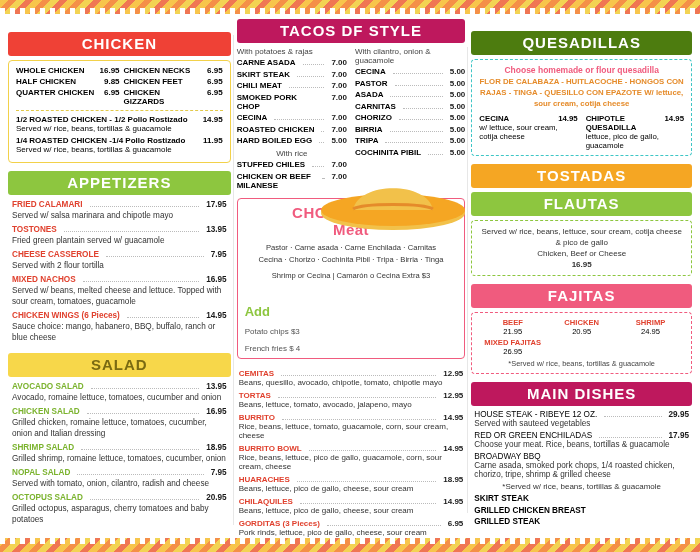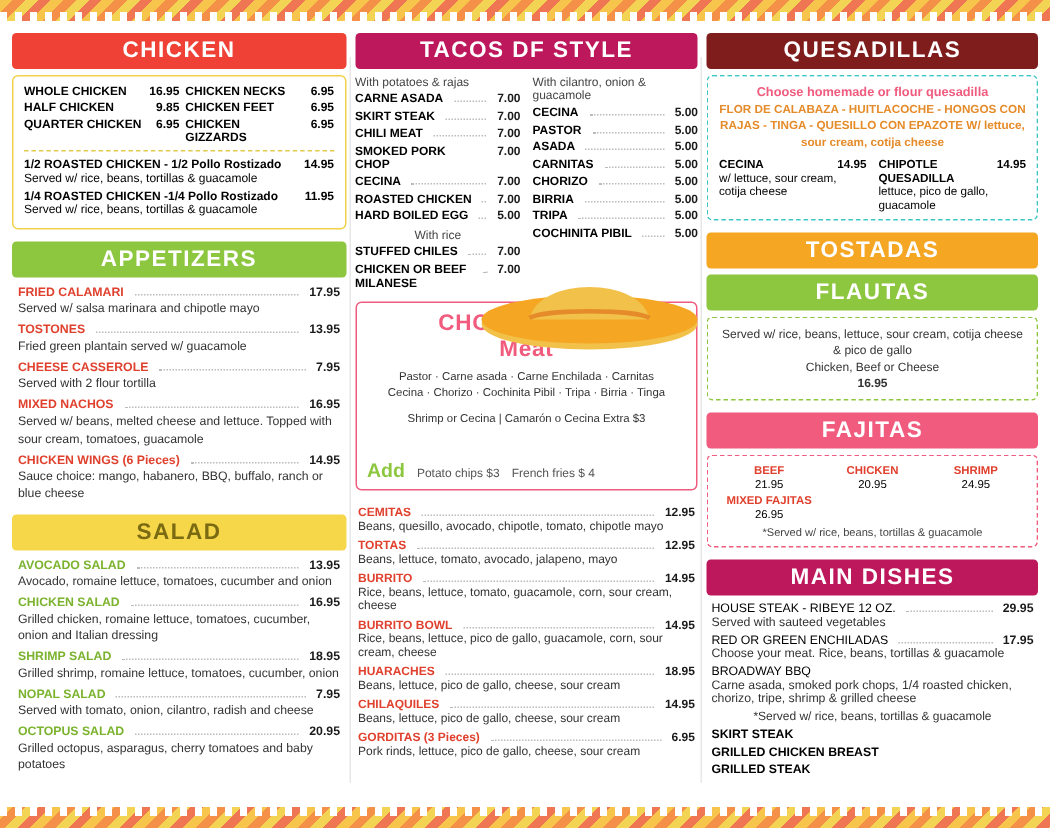--- a/index.html
+++ b/index.html
@@ -21,21 +21,21 @@
   .zig.top { top:0; }
   .zig.bottom { bottom:0; }
   .zig-mask-top, .zig-mask-bot {
     position:absolute; left:0; width:700px; height:8px; background:#fff;
     -webkit-mask-image: repeating-linear-gradient(90deg, #000 0 5px, transparent 5px 10px);
     mask-image: repeating-linear-gradient(90deg, #000 0 5px, transparent 5px 10px);
   }
   .zig-mask-top { top:8px; }
   .zig-mask-bot { bottom:8px; }
 
-  .page { position:absolute; inset:0; padding:22px 8px 14px 8px; display:flex; gap:6px; }
+  .page { position:absolute; inset:0; padding:22px 8px 14px 8px; display:flex; gap:6px;align-items:center; }
   .col { position:relative; }
   .col1 { width:224px; }
   .col2 { width:230px; }
   .col3 { width:222px; }
 
   .divider { position:absolute; top:16px; bottom:16px; width:1px; background:#e7e7e7; }
 
   
   .banner {
     text-align:center;
@@ -46,21 +46,21 @@
     font-size:15px;
     border-radius:3px;
     margin-bottom:4px;
   }
   .banner.red { background:#ef4136; }
   .banner.green { background:#8dc63f; }
   .banner.ltgreen { background:#be185d; }
   .banner.yellow { background:#f7d74a; color:#7a6a12; }
   .banner.pink { background:#f05b7e; }
   .banner.orange { background:#f5a623; }
-  .banner.teal { background:#7f1d1d; }
+  .banner.teal { background:#4d7c0f; }
 
   .box {
     border:1px solid #cfcfcf;
     border-radius:4px;
     padding:5px 7px;
     margin-bottom:8px;
   }
   .box.dashed { border-style:dashed; }
   .box.yellow { border-color:#f2d14a; }
   .box.green { border-color:#8dc63f; }
@@ -86,21 +86,21 @@
   
   .tacos { display:flex; gap:8px; }
   .tacos .half { flex:1; }
   .tacos .sub { font-size:8px; color:#444; margin-bottom:2px; }
   .tacolist .row { font-size:8px; margin-bottom:2.5px; }
   .tacolist .nm { font-weight:bold; }
 
   .choose-wrap { position:relative; }
   .choose-title { text-align:center; color:#f05b7e; font-weight:bold; font-size:15px; letter-spacing:.5px; }
   .choose-body { text-align:center; font-size:7.6px; color:#333; line-height:1.5; margin-top:4px; }
-  .add-line { display:flex; align-items:baseline; justify-content:flex-start; gap:8px; margin-top:22px; }
+  .add-line { display:flex; align-items:baseline; justify-content:flex-start; gap:8px; margin-top:22px;flex-direction:column; }
   .add-line .add { color:#8dc63f; font-weight:bold; font-size:13px; }
   .add-line .opt { font-size:8px; color:#555; }
 
   .hat { position:absolute; right:-4px; top:-36px; width:150px; height:70px; pointer-events:none; }
 
   
   .b-item { font-size:8px; margin-bottom:4px; }
   .b-item .nm { font-weight:bold; color:#e0412e; }
   .b-item .dsc { color:#333; }
 

